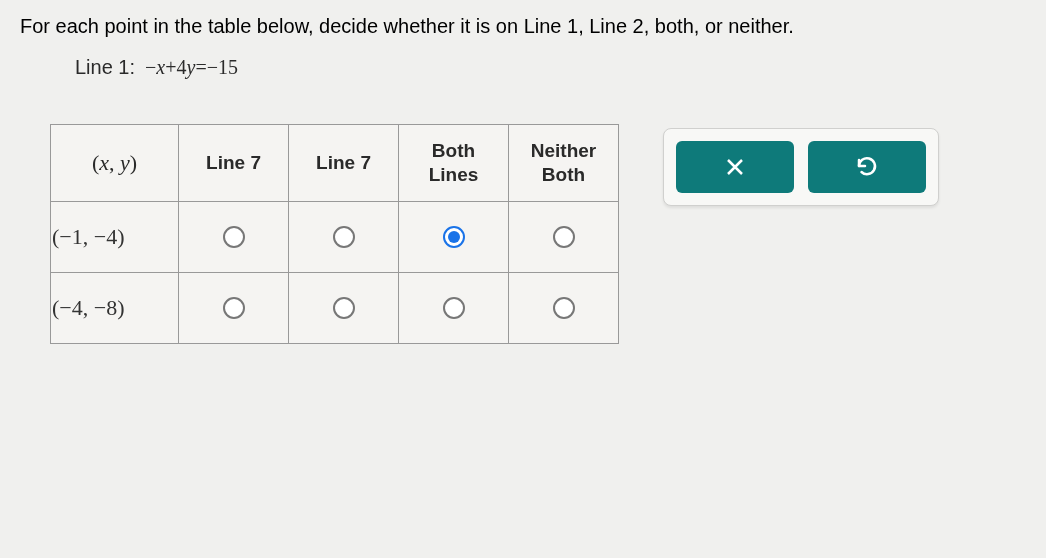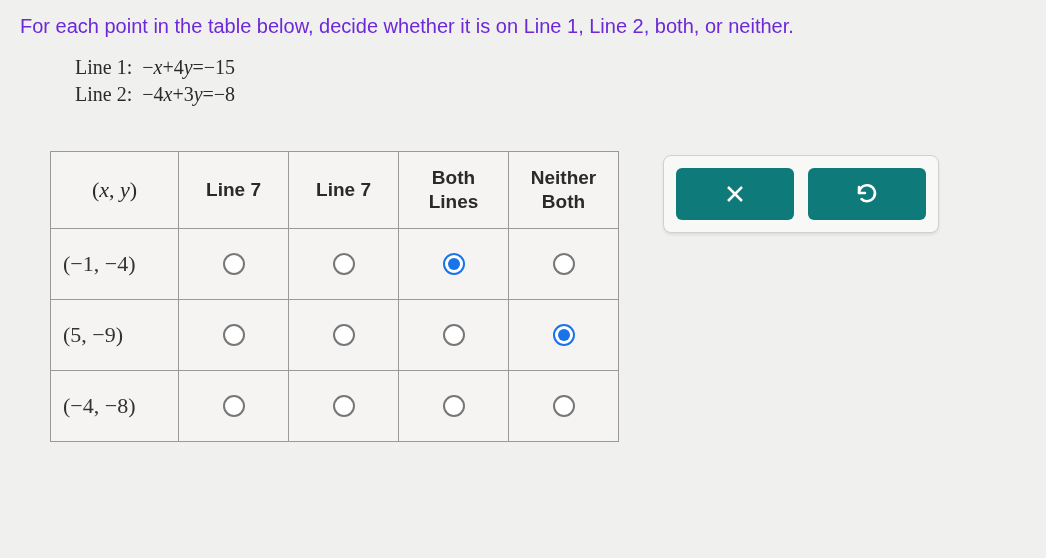--- a/index.html
+++ b/index.html
@@ -10,36 +10,36 @@
     body {
       font-family: -apple-system, BlinkMacSystemFont, 'Segoe UI', Arial, sans-serif;
       background: #f0f0ee;
       padding: 15px 20px;
       color: #333;
       width: 1046px;
       height: 558px;
     }
     .question-text {
       font-size: 20px;
-      color: #6d28d9;
+      color: #000000;
       margin-bottom: 18px;
       font-weight: 400;
     }
     .equations {
       margin-left: 55px;
       margin-bottom: 45px;
     }
     .equation-line {
       font-size: 20px;
       color: #2a2a2a;
       margin-bottom: 4px;
       font-family: 'Times New Roman', serif;
     }
     .equation-line .label {
-      font-family: Liberation Serif, serif;
+      font-family: Liberation Sans, sans-serif;
     }
     .math-var {
       font-style: italic;
       font-family: 'Times New Roman', serif;
     }
     .content-row {
       display: flex;
       align-items: flex-start;
       gap: 44px;
     }
@@ -68,21 +68,21 @@
       width: 128px;
     }
     th.option-header {
       width: 110px;
       line-height: 1.25;
     }
     td.point-cell {
       font-family: 'Times New Roman', serif;
       font-size: 22px;
       text-align: left;
-      padding: 22px 12px;
+      padding: 22px 1px;
       width: 128px;
     }
     td.radio-cell {
       padding: 22px 0;
       width: 110px;
     }
     .radio {
       display: inline-block;
       width: 22px;
       height: 22px;
@@ -140,50 +140,40 @@
   </style>
 </head>
 <body>
 
 <div class="question-text">For each point in the table below, decide whether it is on Line 1, Line 2, both, or neither.</div>
 
 <div class="equations">
   <div class="equation-line">
     <span class="label">Line 1:</span>&nbsp;&nbsp;<span>−<span class="math-var">x</span>+4<span class="math-var">y</span>=−15</span>
   </div>
-  <div class="equation-line">
-    <span class="label">Line 2:</span>&nbsp;&nbsp;<span>−4<span class="math-var">x</span>+3<span class="math-var">y</span>=−8</span>
-  </div>
 </div>
 
 <div class="content-row">
   <table>
     <thead>
       <tr>
         <th class="point-header">(<span class="math-var">x</span>, <span class="math-var">y</span>)</th>
         <th class="option-header">Line 7</th>
         <th class="option-header">Line 7</th>
         <th class="option-header">Both Lines</th>
         <th class="option-header">Neither Both</th>
       </tr>
     </thead>
     <tbody id="table-body">
         <tr>
           <td class="point-cell">(−1, −4)</td>
           <td class="radio-cell"><span class="radio"></span></td>
           <td class="radio-cell"><span class="radio"></span></td>
           <td class="radio-cell"><span class="radio selected"></span></td>
           <td class="radio-cell"><span class="radio"></span></td>
-        </tr>
-        <tr>
-          <td class="point-cell">(5, −9)</td>
-          <td class="radio-cell"><span class="radio"></span></td>
-          <td class="radio-cell"><span class="radio"></span></td>
-          <td class="radio-cell"><span class="radio"></span></td>
-          <td class="radio-cell"><span class="radio selected"></span></td>
         </tr>
         <tr>
           <td class="point-cell">(−4, −8)</td>
           <td class="radio-cell"><span class="radio"></span></td>
           <td class="radio-cell"><span class="radio"></span></td>
           <td class="radio-cell"><span class="radio"></span></td>
           <td class="radio-cell"><span class="radio"></span></td>
         </tr>
       </tbody>
   </table>

